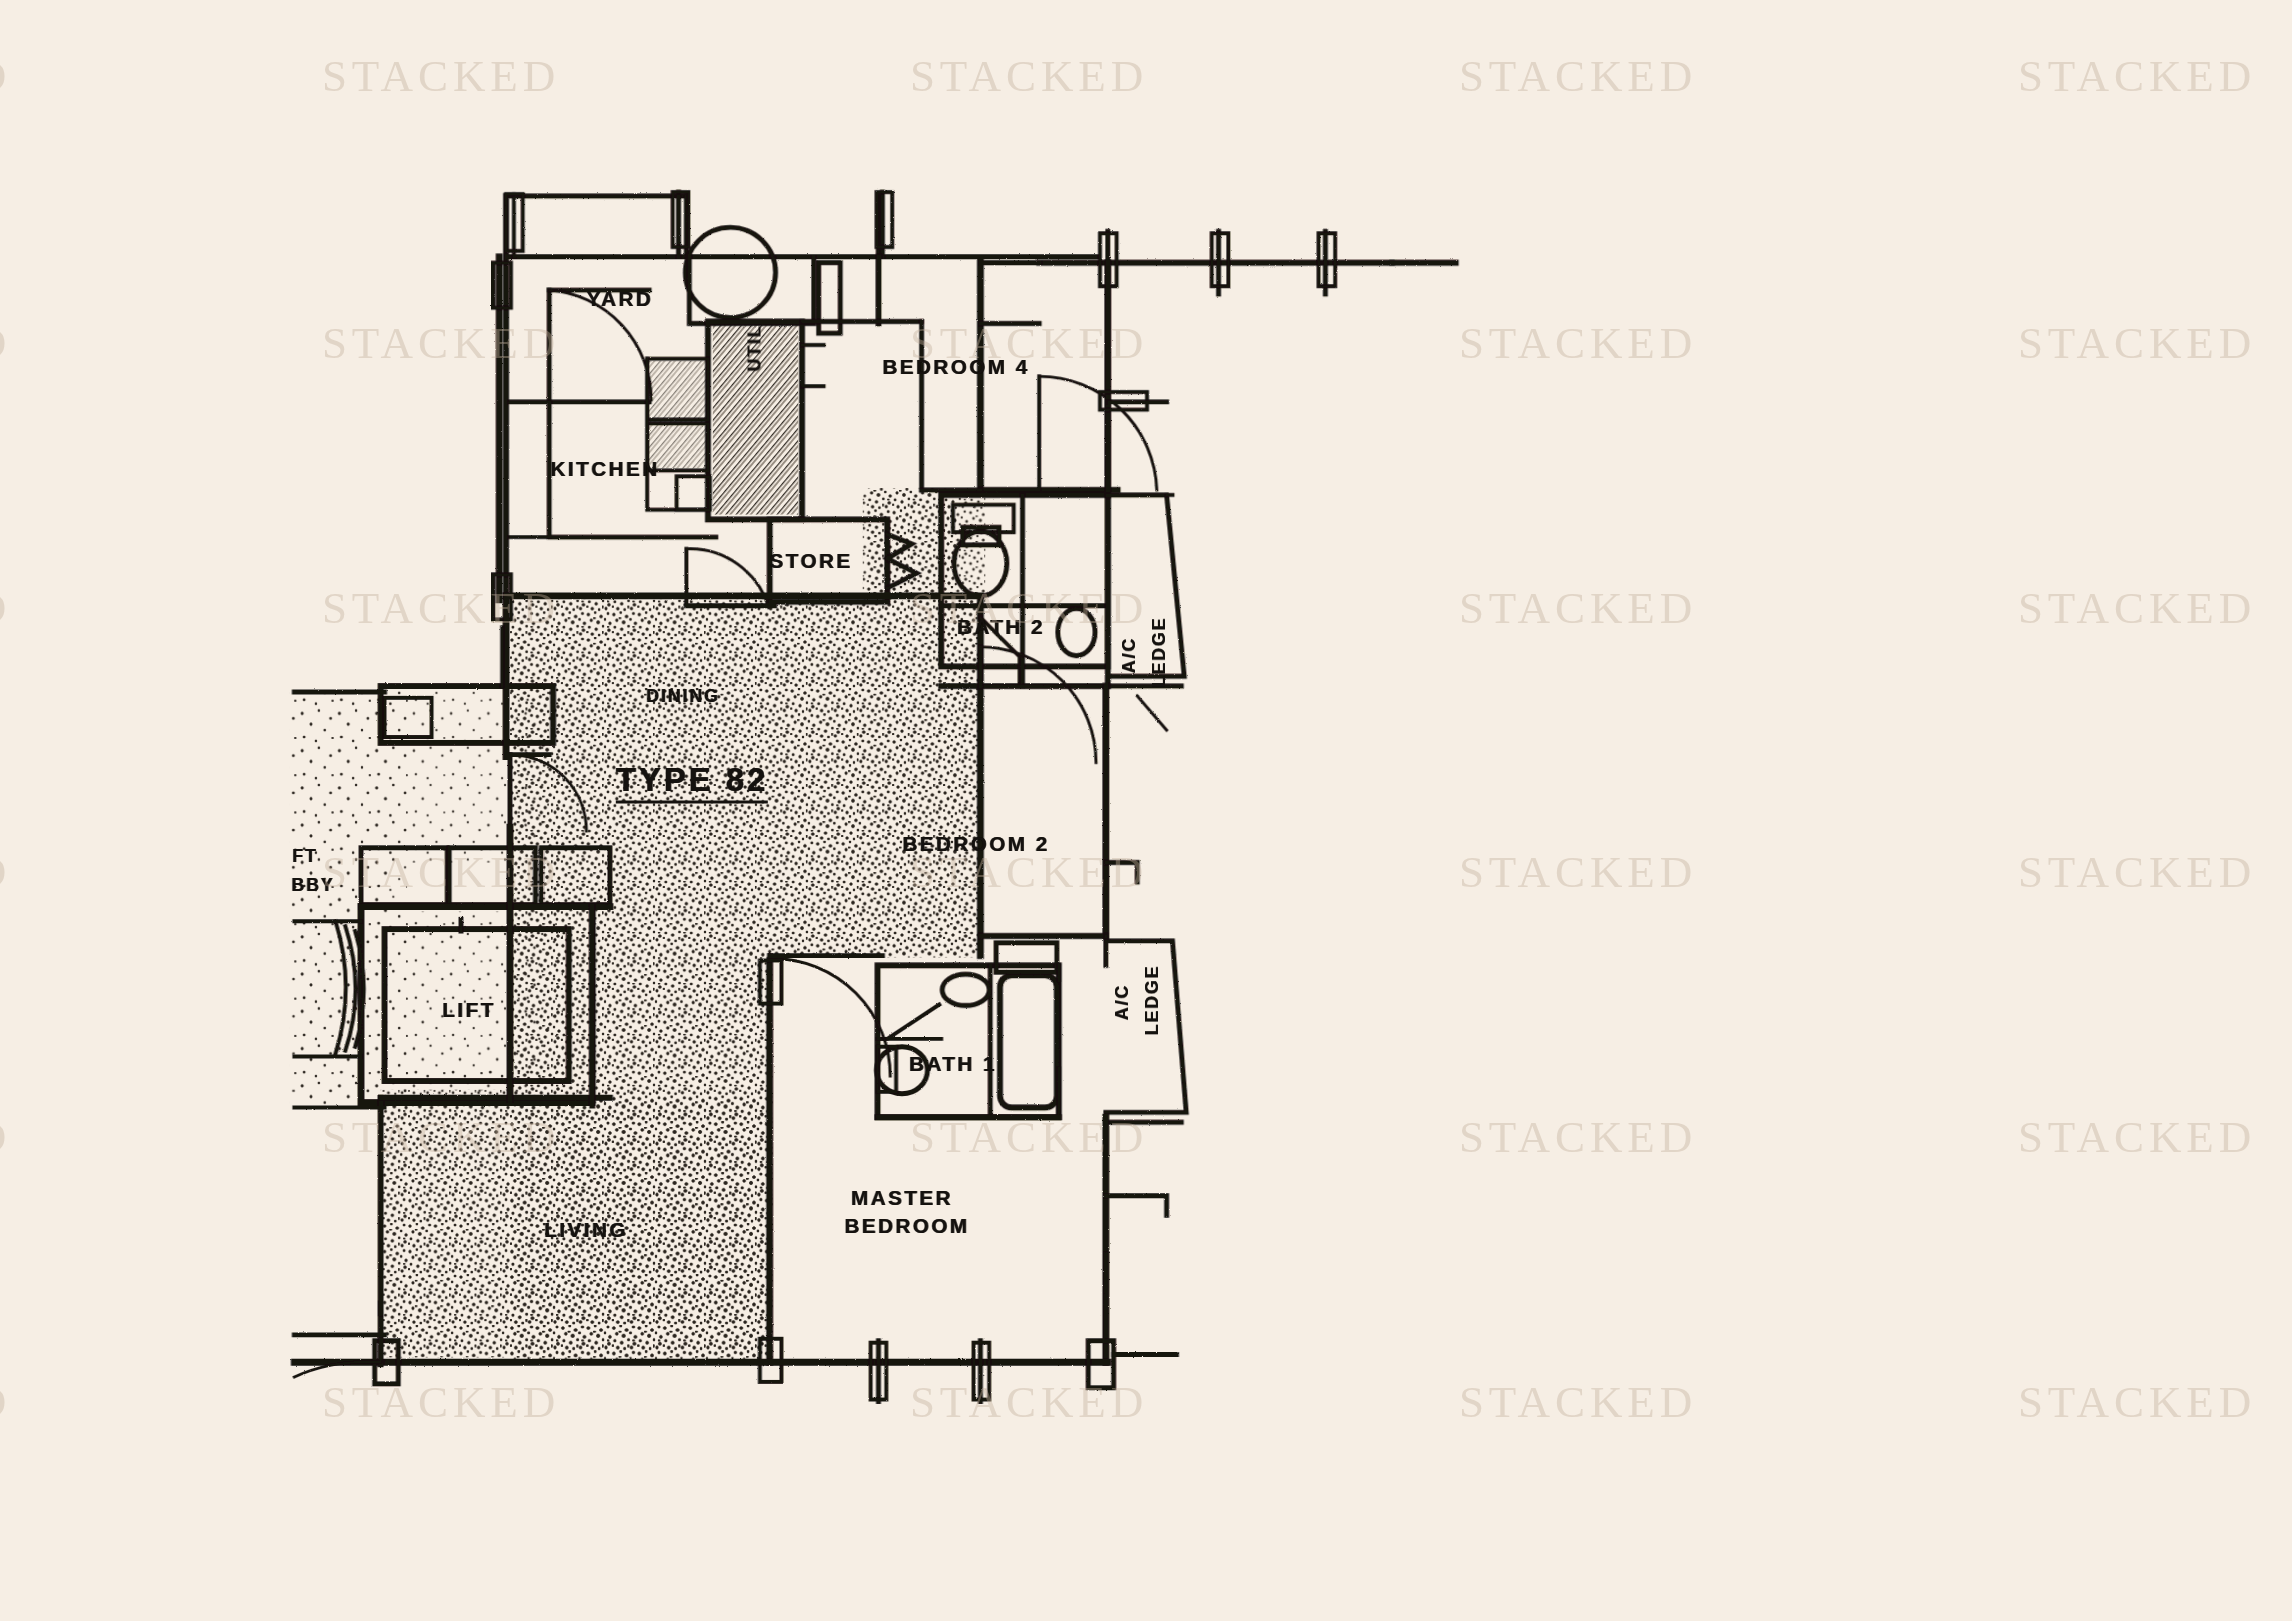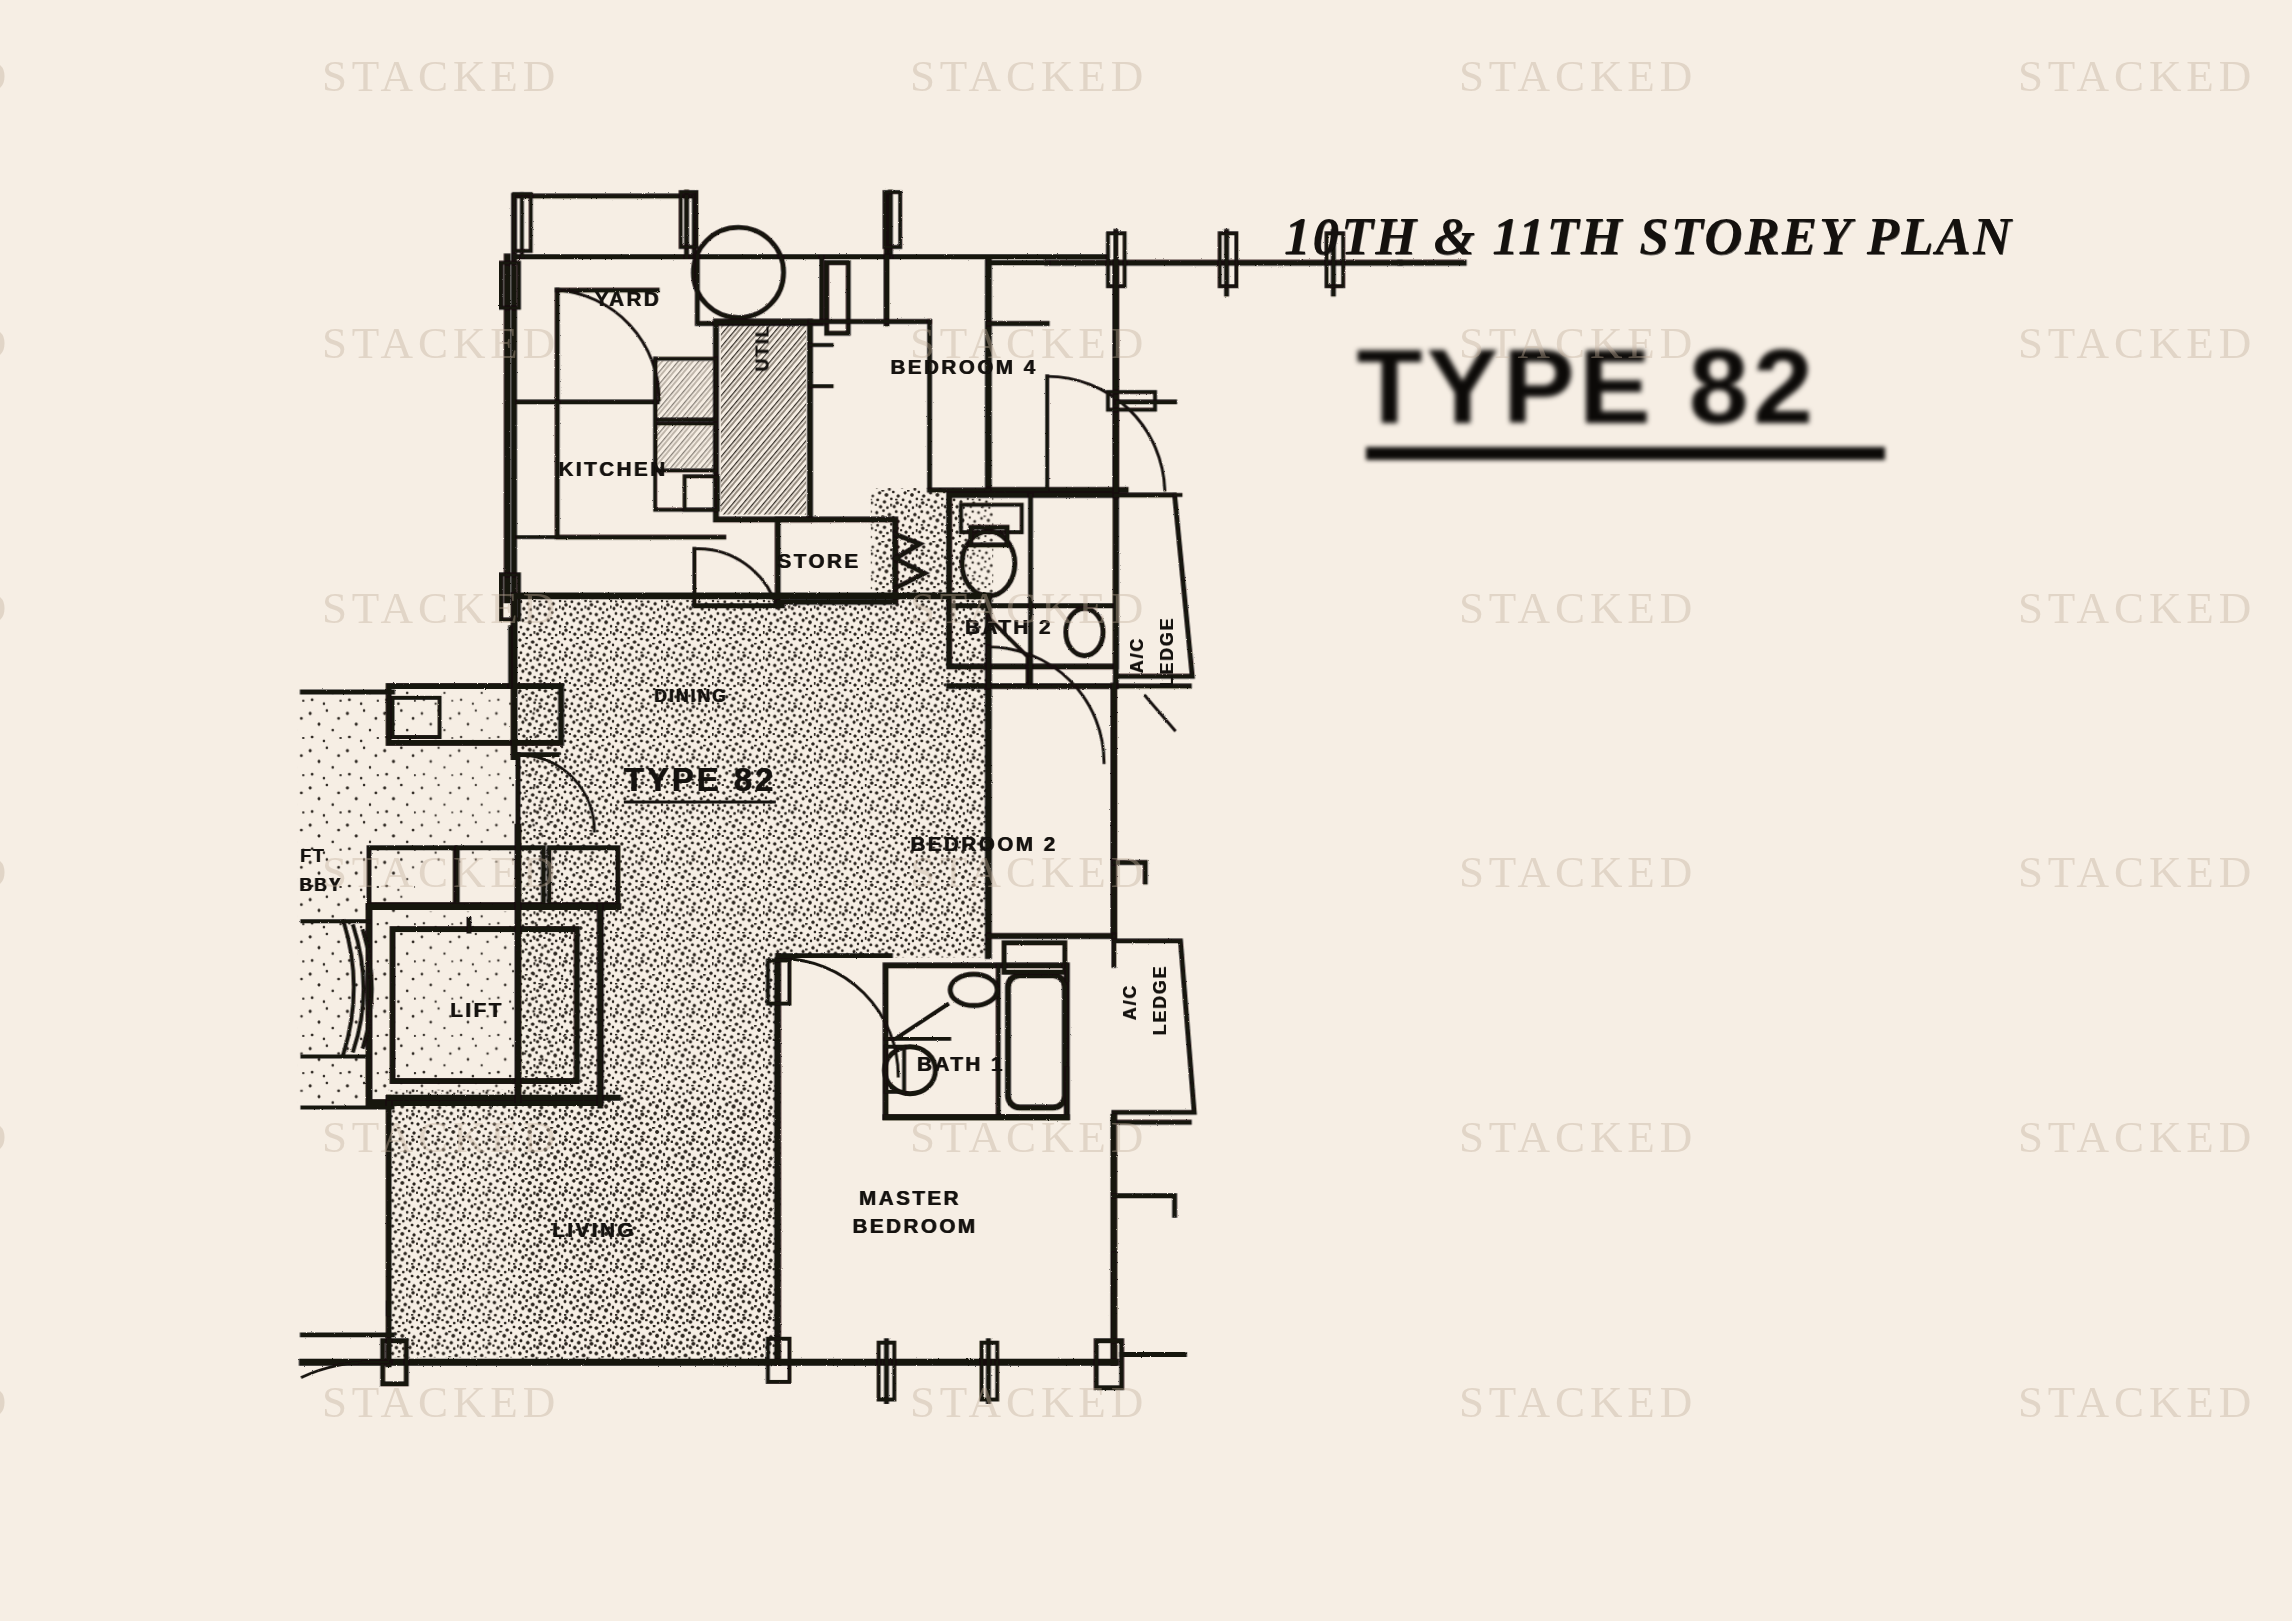--- a/index.html
+++ b/index.html
@@ -75,21 +75,21 @@
     top: 114px;
     width: 519px;
     height: 12.7px;
     background: #0c0a08;
     filter: blur(2.2px);
   }
 
   
   #plan {
     position: absolute;
-    left: 8px; top: 0;
+    left: 0; top: 0;
     width: 1861px;
     height: 1621px;
     z-index: 20;
   }
   #plan svg { display: block; }
 
   
   .rlabel {
     position: absolute;
     font-family: "Liberation Sans", sans-serif;
@@ -442,22 +442,15 @@
     <div class="rlabel sm" style="left:305px;  top:856px;text-align:right;">FT</div>
     <div class="rlabel sm" style="left:313px;  top:885px;">BBY</div>
     <div class="rlabel vert sm" style="left:1129px; top:655px;">A/C</div>
     <div class="rlabel vert sm" style="left:1159px; top:652px;">LEDGE</div>
     <div class="rlabel vert sm" style="left:1122px; top:1002px;">A/C</div>
     <div class="rlabel vert sm" style="left:1152px; top:1000px;">LEDGE</div>
 
     <div class="rlabel type82" style="left:692px; top:782px;">TYPE 82</div>
   </div>
 
-  <div id="title-block">
-    <div id="storey-title">10TH &amp; 11TH STOREY PLAN</div>
-    <div id="type-stamp-wrap">
-      <div id="type-stamp">TYPE 82</div>
-      <div id="type-stamp-underline"></div>
-    </div>
-  </div>
 
 </div>
 
 
 </body></html>

